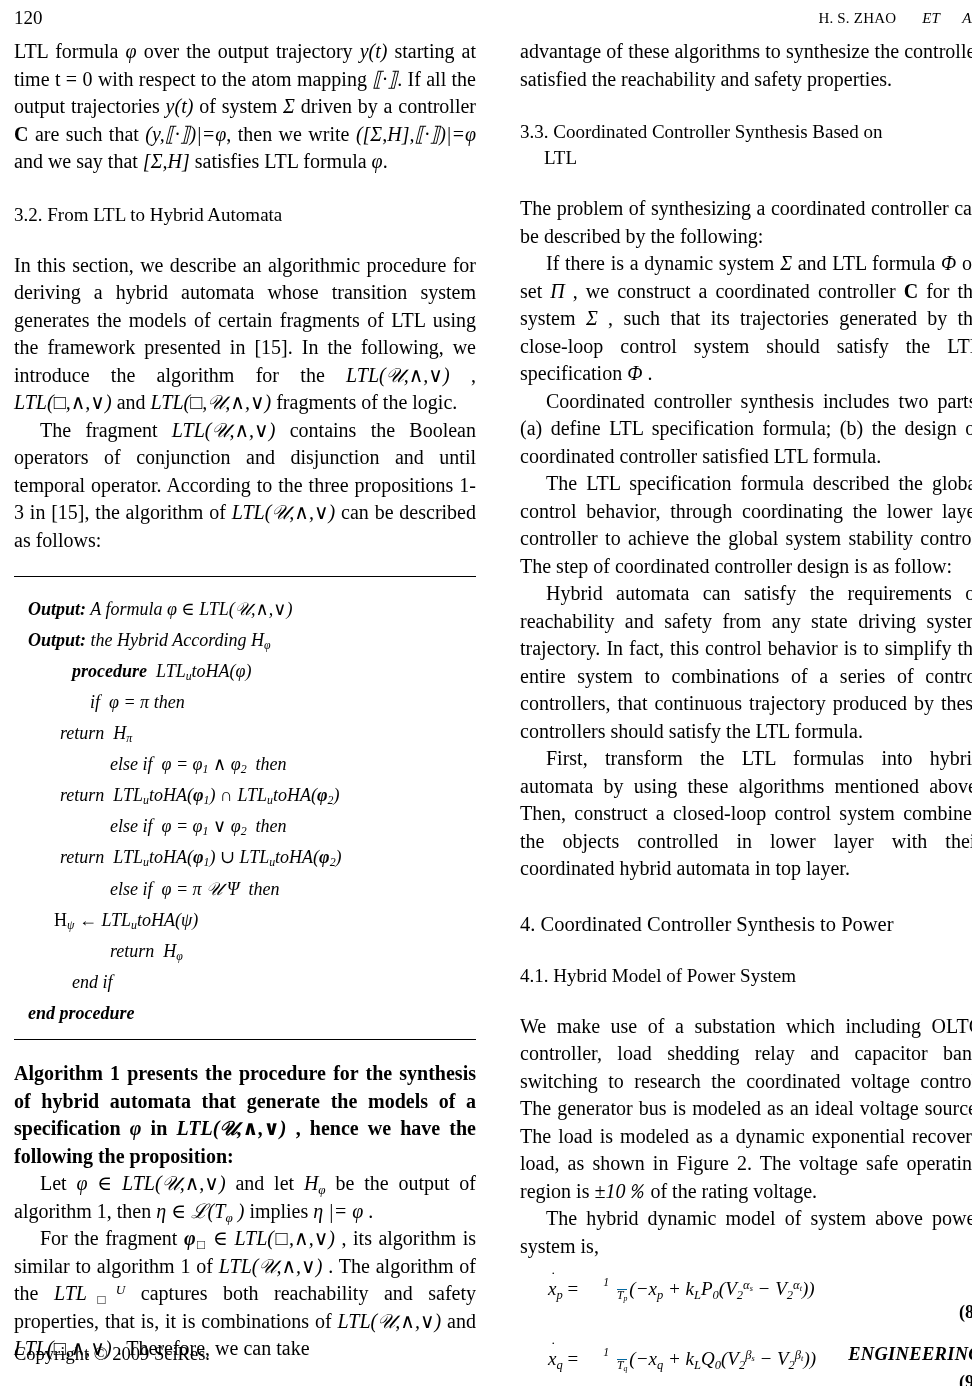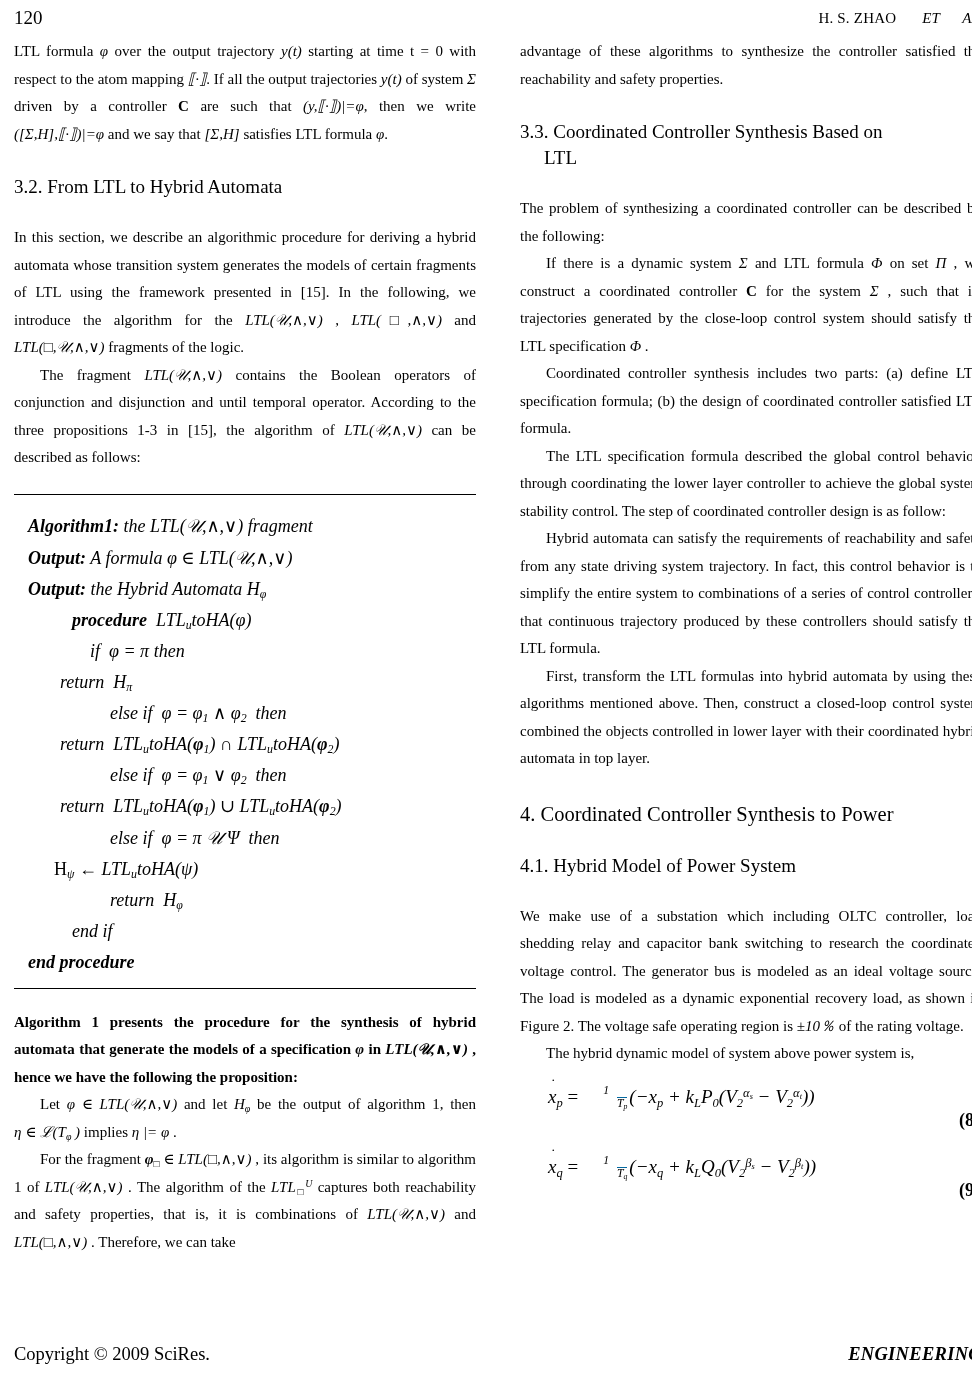--- a/index.html
+++ b/index.html
@@ -55,21 +55,21 @@
   .col {
     position: absolute;
     top: 38px;
     width: 462px;
   }
   .col-left  { left: 2px; }
   .col-right { left: 508px; }
 
   p {
     margin: 0;
-    font-size: 15px;
+    font-size: 20px;
     line-height: 27.5px;
     text-align: justify;
     text-justify: inter-word;
     hyphens: none;
   }
   p.indent { text-indent: 26px; }
   p.gap-before { margin-top: 20px; font-weight: bold; }
 
   h2.sec {
     margin: 0;
@@ -214,25 +214,24 @@
 
     <div class="sp-before-head"></div>
     <h2 class="sec">3.2. From LTL to Hybrid Automata</h2>
     <div class="sp-after-head"></div>
 
     <p><span>In this section, we describe an algorithmic procedure for deriving a hybrid automata whose transition system generates the models of certain fragments of LTL using the framework presented in [15]. In the following, we introduce the algorithm for    the </span><span class="m">LTL(𝒰,∧,∨)</span><span> ,  </span><span class="m">LTL(□,∧,∨)</span><span> and  </span><span class="m">LTL(□,𝒰,∧,∨)</span><span> fragments of the logic.</span></p>
 
     <p class="indent"><span>The fragment </span><span class="m">LTL(𝒰,∧,∨)</span><span>  contains the Boolean operators of conjunction and disjunction and until temporal operator. According to the three propositions 1-3 in [15], the algorithm of </span><span class="m">LTL(𝒰,∧,∨)</span><span> can be described as follows:</span></p>
 
     <div class="algobox">
-      <div class="algo-line i7"><b>Algorithm1:</b><span> the </span><span class="m">LTL(𝒰,∧,∨)</span><span> fragment</span></div>
 
       <div class="algo-line i7"><b>Output:</b><span> A formula  </span><span class="m">φ ∈ <i>LTL</i>(<span class="cal">𝒰</span>,∧,∨)</span></div>
 
-      <div class="algo-line i7"><b>Output:</b><span> the Hybrid Automata   </span><span class="m up">H<sub>φ</sub></span></div>
+      <div class="algo-line i7"><b>Output:</b><span> the Hybrid According   </span><span class="m up">H<sub>φ</sub></span></div>
 
       <div class="algo-line i2"><b>procedure</b>&nbsp;&nbsp;<span class="m">LTL<sub>u</sub>toHA(φ)</span></div>
 
       <div class="algo-line i3"><span>if</span>&nbsp;&nbsp;<span class="m">φ = π</span>&nbsp;<span>then</span></div>
 
       <div class="algo-line i4"><span>return</span>&nbsp;&nbsp;<span class="m up">H<sub>π</sub></span></div>
 
       <div class="algo-line i6"><span>else if</span>&nbsp;&nbsp;<span class="m">φ = φ<sub>1</sub> ∧ φ<sub>2</sub></span>&nbsp;&nbsp;<span>then</span></div>
 
       <div class="algo-line i4"><span>return</span>&nbsp;&nbsp;<span class="m">LTL<sub>u</sub>toHA(<b>φ</b><sub>1</sub>) ∩ LTL<sub>u</sub>toHA(<b>φ</b><sub>2</sub>)</span></div>

